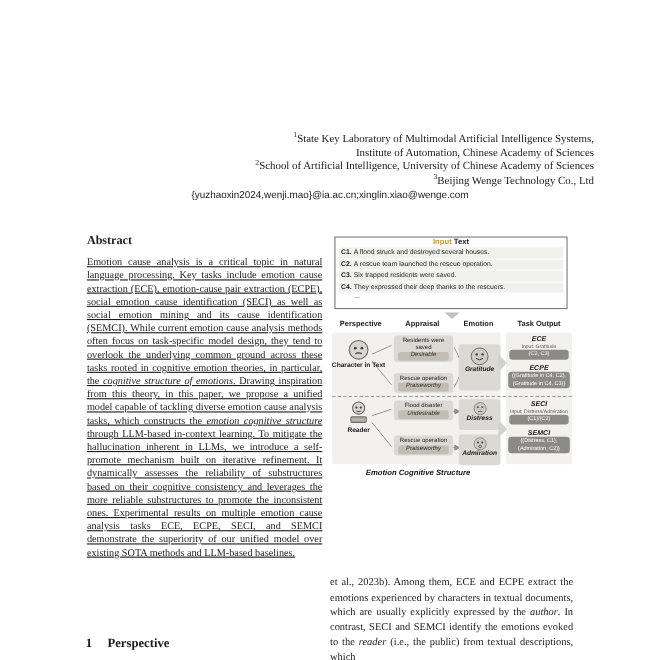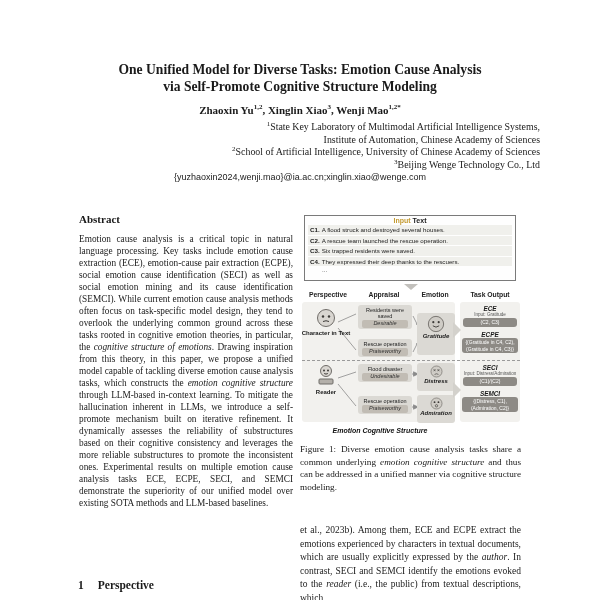--- a/index.html
+++ b/index.html
@@ -15,21 +15,21 @@
   #authors { left:60px; top:104px; width:480px; text-align:center;
     font-size:11px; font-weight:bold; }
   sup { font-size:7px; vertical-align:super; line-height:0; }
   .affil-line { left:60px; width:480px; text-align:right; font-size:9.9px; }
   #emails { left:60px; top:172px; width:480px; text-align:center;
     font-family:Liberation Sans, sans-serif; font-size:9px; }
   
   #abstract-heading { left:79px; top:213px; width:214px; text-align:left;
     font-size:11px; font-weight:bold; }
   #abstract-text { left:79px; top:233px; width:214px; font-size:9.3px;
-    line-height:12px; text-align:justify; }
+    line-height:12px; text-align:justify;text-decoration:underline; }
   #section-heading { left:78px; top:579px; width:214px;
     font-size:11.5px; font-weight:bold; }
   #section-heading .num { margin-right:14px; }
   
   #figure { left:300px; top:210px; width:222px; height:232px;
     font-family:"Liberation Sans", sans-serif; }
   #caption { left:300px; top:443px; width:221px; font-size:9.2px;
     line-height:12.6px; text-align:justify; }
   #body-par { left:300px; top:524px; width:221px; font-size:9.5px;
     line-height:13.6px; text-align:justify; }
@@ -65,28 +65,21 @@
     border-bottom:8px solid transparent; border-left:8px solid #d3d1cc; }
   #structure-label { left:0; top:217px; width:160px; text-align:center;
     font-size:7px; font-weight:bold; font-style:italic; color:#111; }
   .face { display:block; margin:0 auto; }
 </style>
 </head>
 <body>
 
 <div id="page">
 
-  <div id="title" class="abs">
-    <div>One Unified Model for Diverse Tasks: Emotion Cause Analysis</div>
-    <div>via Self-Promote Cognitive Structure Modeling</div>
-  </div>
-
-  <div id="authors" class="abs">
-    <span><span>Zhaoxin Yu</span><sup>1,2</sup><span>, </span></span><span><span>Xinglin Xiao</span><sup>3</sup><span>, </span></span><span><span>Wenji Mao</span><sup>1,2*</sup><span></span></span>
-  </div>
+
 
   <div class="abs affil-line" style="top:121px"><sup>1</sup><span>State Key Laboratory of Multimodal Artificial Intelligence Systems,</span></div>
   <div class="abs affil-line" style="top:133.5px"><span>Institute of Automation, Chinese Academy of Sciences</span></div>
   <div class="abs affil-line" style="top:146px"><sup>2</sup><span>School of Artificial Intelligence, University of Chinese Academy of Sciences</span></div>
   <div class="abs affil-line" style="top:158.5px"><sup>3</sup><span>Beijing Wenge Technology Co., Ltd</span></div>
   <div id="emails" class="abs">{yuzhaoxin2024,wenji.mao}@ia.ac.cn;xinglin.xiao@wenge.com</div>
 
   <div id="abstract-heading" class="abs">Abstract</div>
   <div id="abstract-text" class="abs"><span>Emotion cause analysis is a critical topic in natural language processing.  Key tasks include emotion cause extraction (ECE), emotion-cause pair extraction (ECPE), social emotion cause identification (SECI) as well as social emotion mining and its cause identification (SEMCI). While current emotion cause analysis methods often focus on task-specific model design, they tend to overlook the underlying common ground across these tasks rooted in cognitive emotion theories, in particular, the </span><span style="font-style: italic;">cognitive structure of emotions</span><span>. Drawing inspiration from this theory, in this paper, we propose a unified model capable of tackling diverse emotion cause analysis tasks, which constructs the </span><span style="font-style: italic;">emotion cognitive structure</span><span> through LLM-based in-context learning. To mitigate the hallucination inherent in LLMs, we introduce a self-promote mechanism built on iterative refinement. It dynamically assesses the reliability of substructures based on their cognitive consistency and leverages the more reliable substructures to promote the inconsistent ones. Experimental results on multiple emotion cause analysis tasks ECE, ECPE, SECI, and SEMCI demonstrate the superiority of our unified model over existing SOTA methods and LLM-based baselines.</span></div>
   <div id="section-heading" class="abs">
@@ -208,17 +201,16 @@
     <div class="abs task-label" style="left:160px;top:154px;width:60px">SECI</div>
     <div class="abs task-note" style="left:160px;top:161px;width:60px">Input: Distress/Admiration</div>
     <div class="abs badge" style="left:163px;top:167px;width:54px">(C1)/(C2)</div>
 
     <div class="abs task-label" style="left:160px;top:180px;width:60px">SEMCI</div>
     <div class="abs badge" style="left:162px;top:187px;width:56px">{(Distress, C1), (Admiration, C2)}</div>
 
     <div id="structure-label" class="abs">Emotion Cognitive Structure</div>
   </div>
 
-  <div id="caption" class="abs"><span>Figure 1: Diverse emotion cause analysis tasks share a common underlying </span><span style="font-style: italic;">emotion cognitive structure</span><span> and thus can be addressed in a unified manner via cognitive structure modeling.</span></div>
 
   <div id="body-par" class="abs"><span>et al., 2023b).  Among them, ECE and ECPE extract the emotions experienced by characters in textual documents, which are usually explicitly expressed by the </span><span style="font-style: italic;">author</span><span>.  In contrast, SECI and SEMCI identify the emotions evoked to the </span><span style="font-style: italic;">reader</span><span> (i.e., the public) from textual descriptions, which</span></div>
 
 </div>
 
 </body></html>

